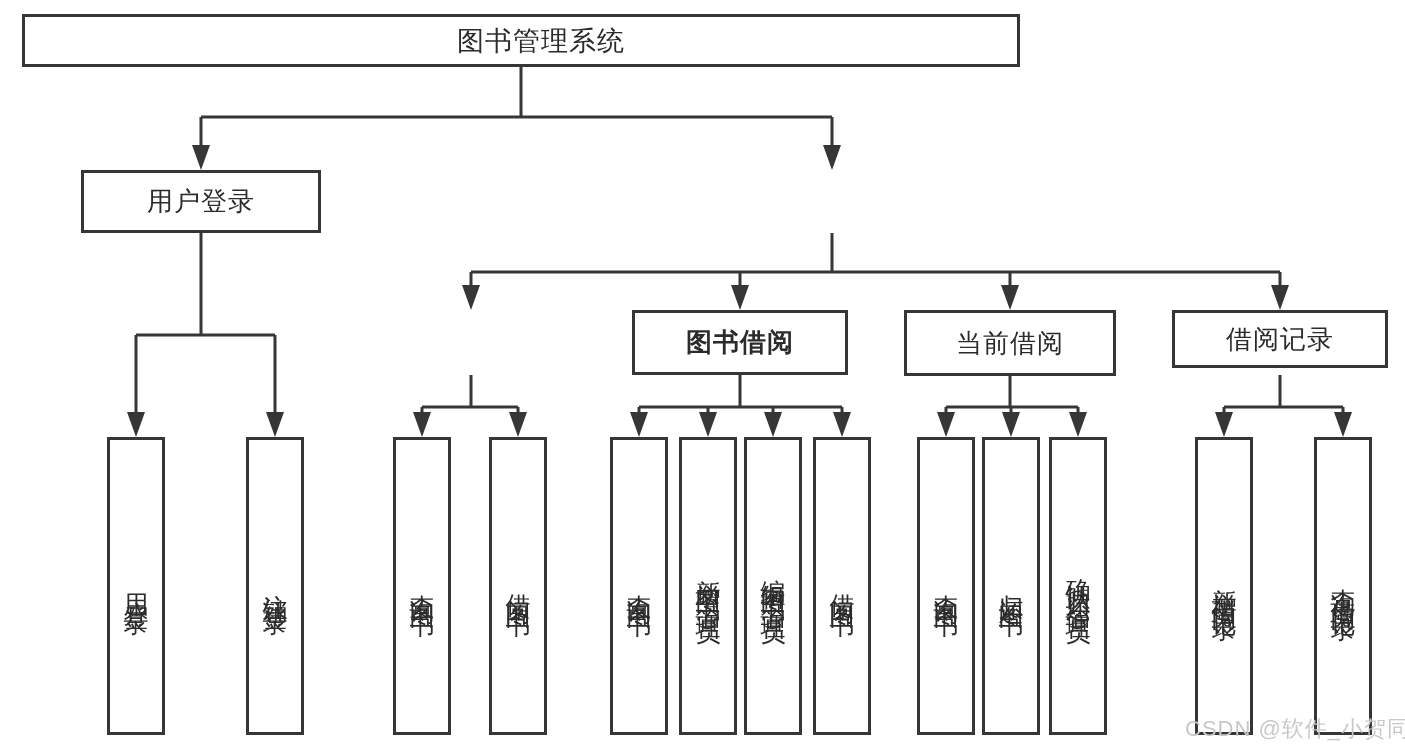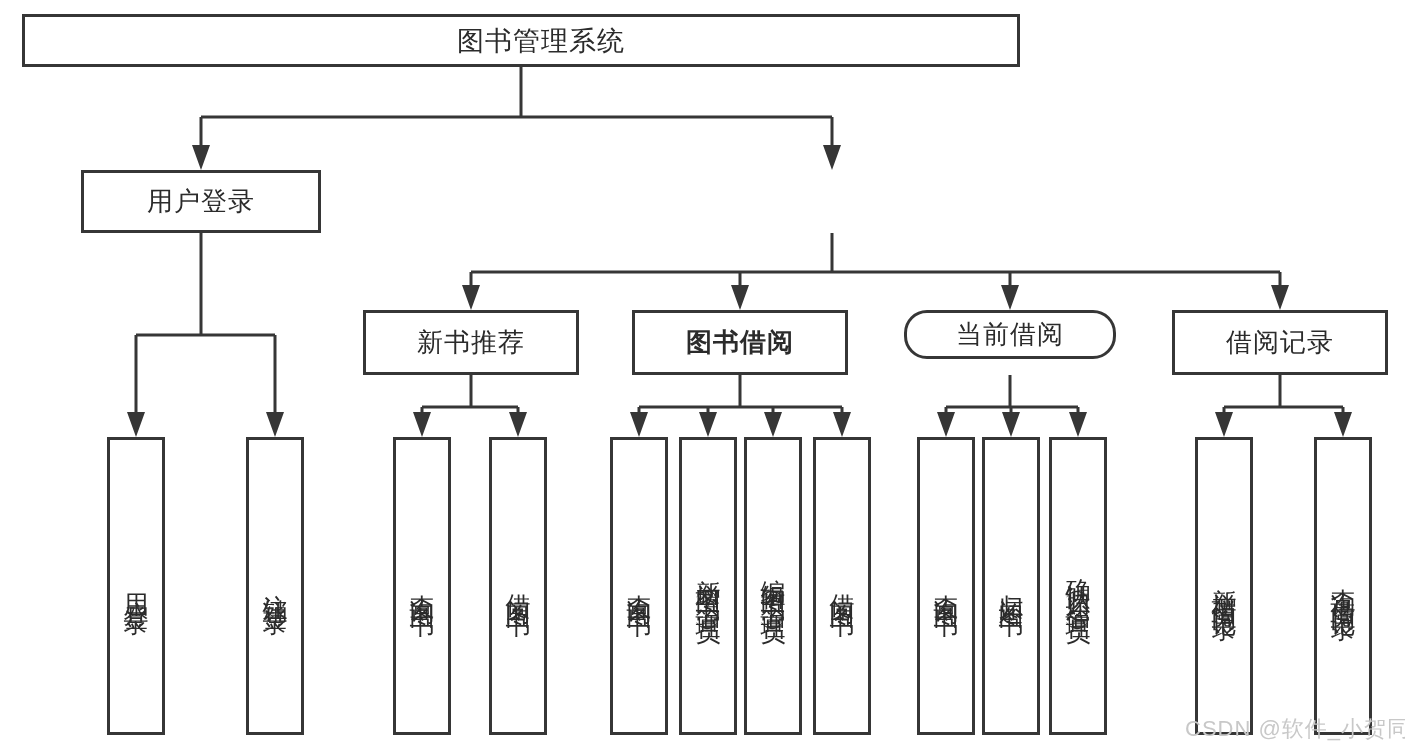--- a/index.html
+++ b/index.html
@@ -91,30 +91,27 @@
   </svg>
 
   <div class="node" style="left:22px; top:14px; width:998px; height:53px;">
     <span class="root-label">图书管理系统</span>
   </div>
 
   <div class="node" style="left:81px; top:170px; width:240px; height:63px;">
     <span class="hlabel">用户登录</span>
   </div>
 
-  <div class="node" style="left:363px; top:310px; width:216px; height:65px;">
-    <span class="hlabel">新书推荐</span>
-  </div>
   <div class="node" style="left:632px; top:310px; width:216px; height:65px;font-weight:bold;">
     <span class="hlabel">图书借阅</span>
   </div>
-  <div class="node" style="left:904px; top:310px; width:212px; height:49px;border-radius:23px;">
+  <div class="node" style="left:904px; top:310px; width:212px; height:66px;">
     <span class="hlabel">当前借阅</span>
   </div>
-  <div class="node" style="left:1172px; top:310px; width:216px; height:65px;">
+  <div class="node" style="left:1172px; top:310px; width:216px; height:58px;">
     <span class="hlabel">借阅记录</span>
   </div>
 
   <div class="node leaf" style="left:107px;">
     <span class="vtext">用户登录</span>
   </div>
   <div class="node leaf" style="left:246px;">
     <span class="vtext">注销登录</span>
   </div>
 

